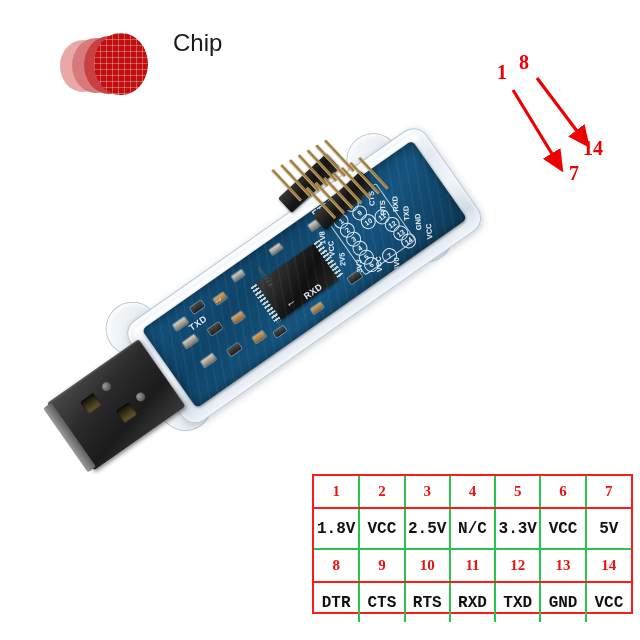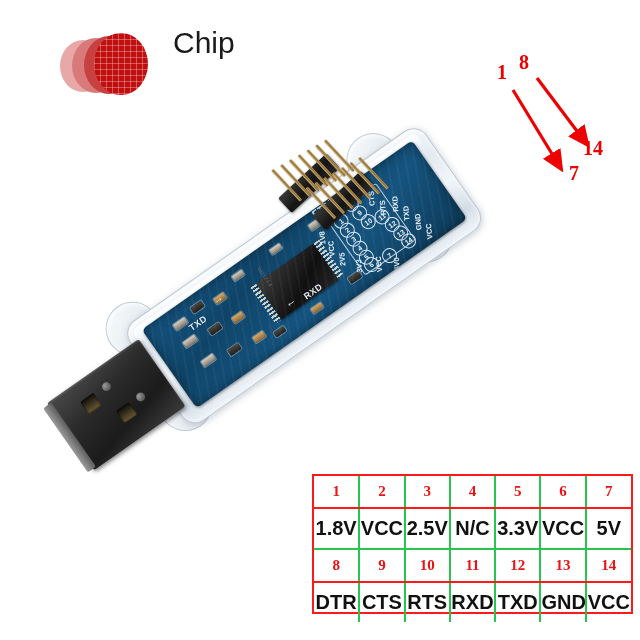--- a/index.html
+++ b/index.html
@@ -15,21 +15,21 @@
   .logo-disc.d1{left:0px;  top:12px;width:46px;height:52px;background:#e8a8a8;}
   .logo-disc.d2{left:12px; top:10px;width:48px;height:55px;background:#d97a7a;}
   .logo-disc.d3{left:24px; top:8px; width:50px;height:58px;background:#c94040;}
   .logo-disc.d4{left:34px; top:5px; width:54px;height:62px;background:#c10f0f;
     background-image:
       repeating-linear-gradient(to right, rgba(255,255,255,.30) 0 1px, transparent 1px 6px),
       repeating-linear-gradient(to bottom, rgba(255,255,255,.30) 0 1px, transparent 1px 6px);
   }
   #logo .logo-text{position:absolute;left:90px;top:0px;width:110px;}
   #logo .ftdi{font-size:35px;line-height:35px;font-weight:400;color:#1a1a1a;letter-spacing:0px;}
-  #logo .chip{font-size:30px;line-height:26px;font-weight:400;color:#1a1a1a;margin-top:2px;margin-left:23px;}
+  #logo .chip{font-size:24px;line-height:26px;font-weight:400;color:#1a1a1a;margin-top:2px;margin-left:23px;}
 
   
   #device{
     position:absolute;left:45px;top:70px;width:500px;height:420px;
     transform:rotate(-35deg);transform-origin:275px 230px;
   }
   
   #shell{
     position:absolute;left:95px;top:140px;width:360px;height:120px;border-radius:16px;
     background:linear-gradient(180deg,rgba(245,248,250,.96) 0%,rgba(222,230,238,.88) 28%,
@@ -111,21 +111,21 @@
   .anum{position:absolute;color:#ee0000;font-family:"Liberation Serif",serif;
     font-weight:700;font-size:20px;line-height:20px;}
 
   
   #table{position:absolute;left:312px;top:474px;width:321px;height:140px;
     background:#ffffff;border:2px solid #ff1a1a;box-sizing:border-box;}
   #table table{border-collapse:collapse;width:100%;height:100%;table-layout:fixed;}
   #table td{text-align:center;vertical-align:middle;padding:0;
     border-left:2px solid #29c44f;border-right:2px solid #29c44f;}
   #table tr.num td{color:#ee1111;font-family:"Liberation Serif",serif;font-weight:700;font-size:15px;height:31px;}
-  #table tr.val td{color:#111111;font-family:Liberation Sans, sans-serif;font-weight:700;font-size:20px;height:39px;}
+  #table tr.val td{color:#111111;font-family:Liberation Mono, monospace;font-weight:700;font-size:16px;height:39px;}
   #table tr.r1 td{border-bottom:2px solid #ff1a1a;}
   #table tr.r2 td{border-bottom:2px solid #29c44f;}
   #table tr.r3 td{border-bottom:2px solid #ff1a1a;}
   #table td.first{border-left:none;}
   #table td.last{border-right:none;}
   #table td.na{color:#c9c9c9;}
 </style>
 </head>
 <body>
 

